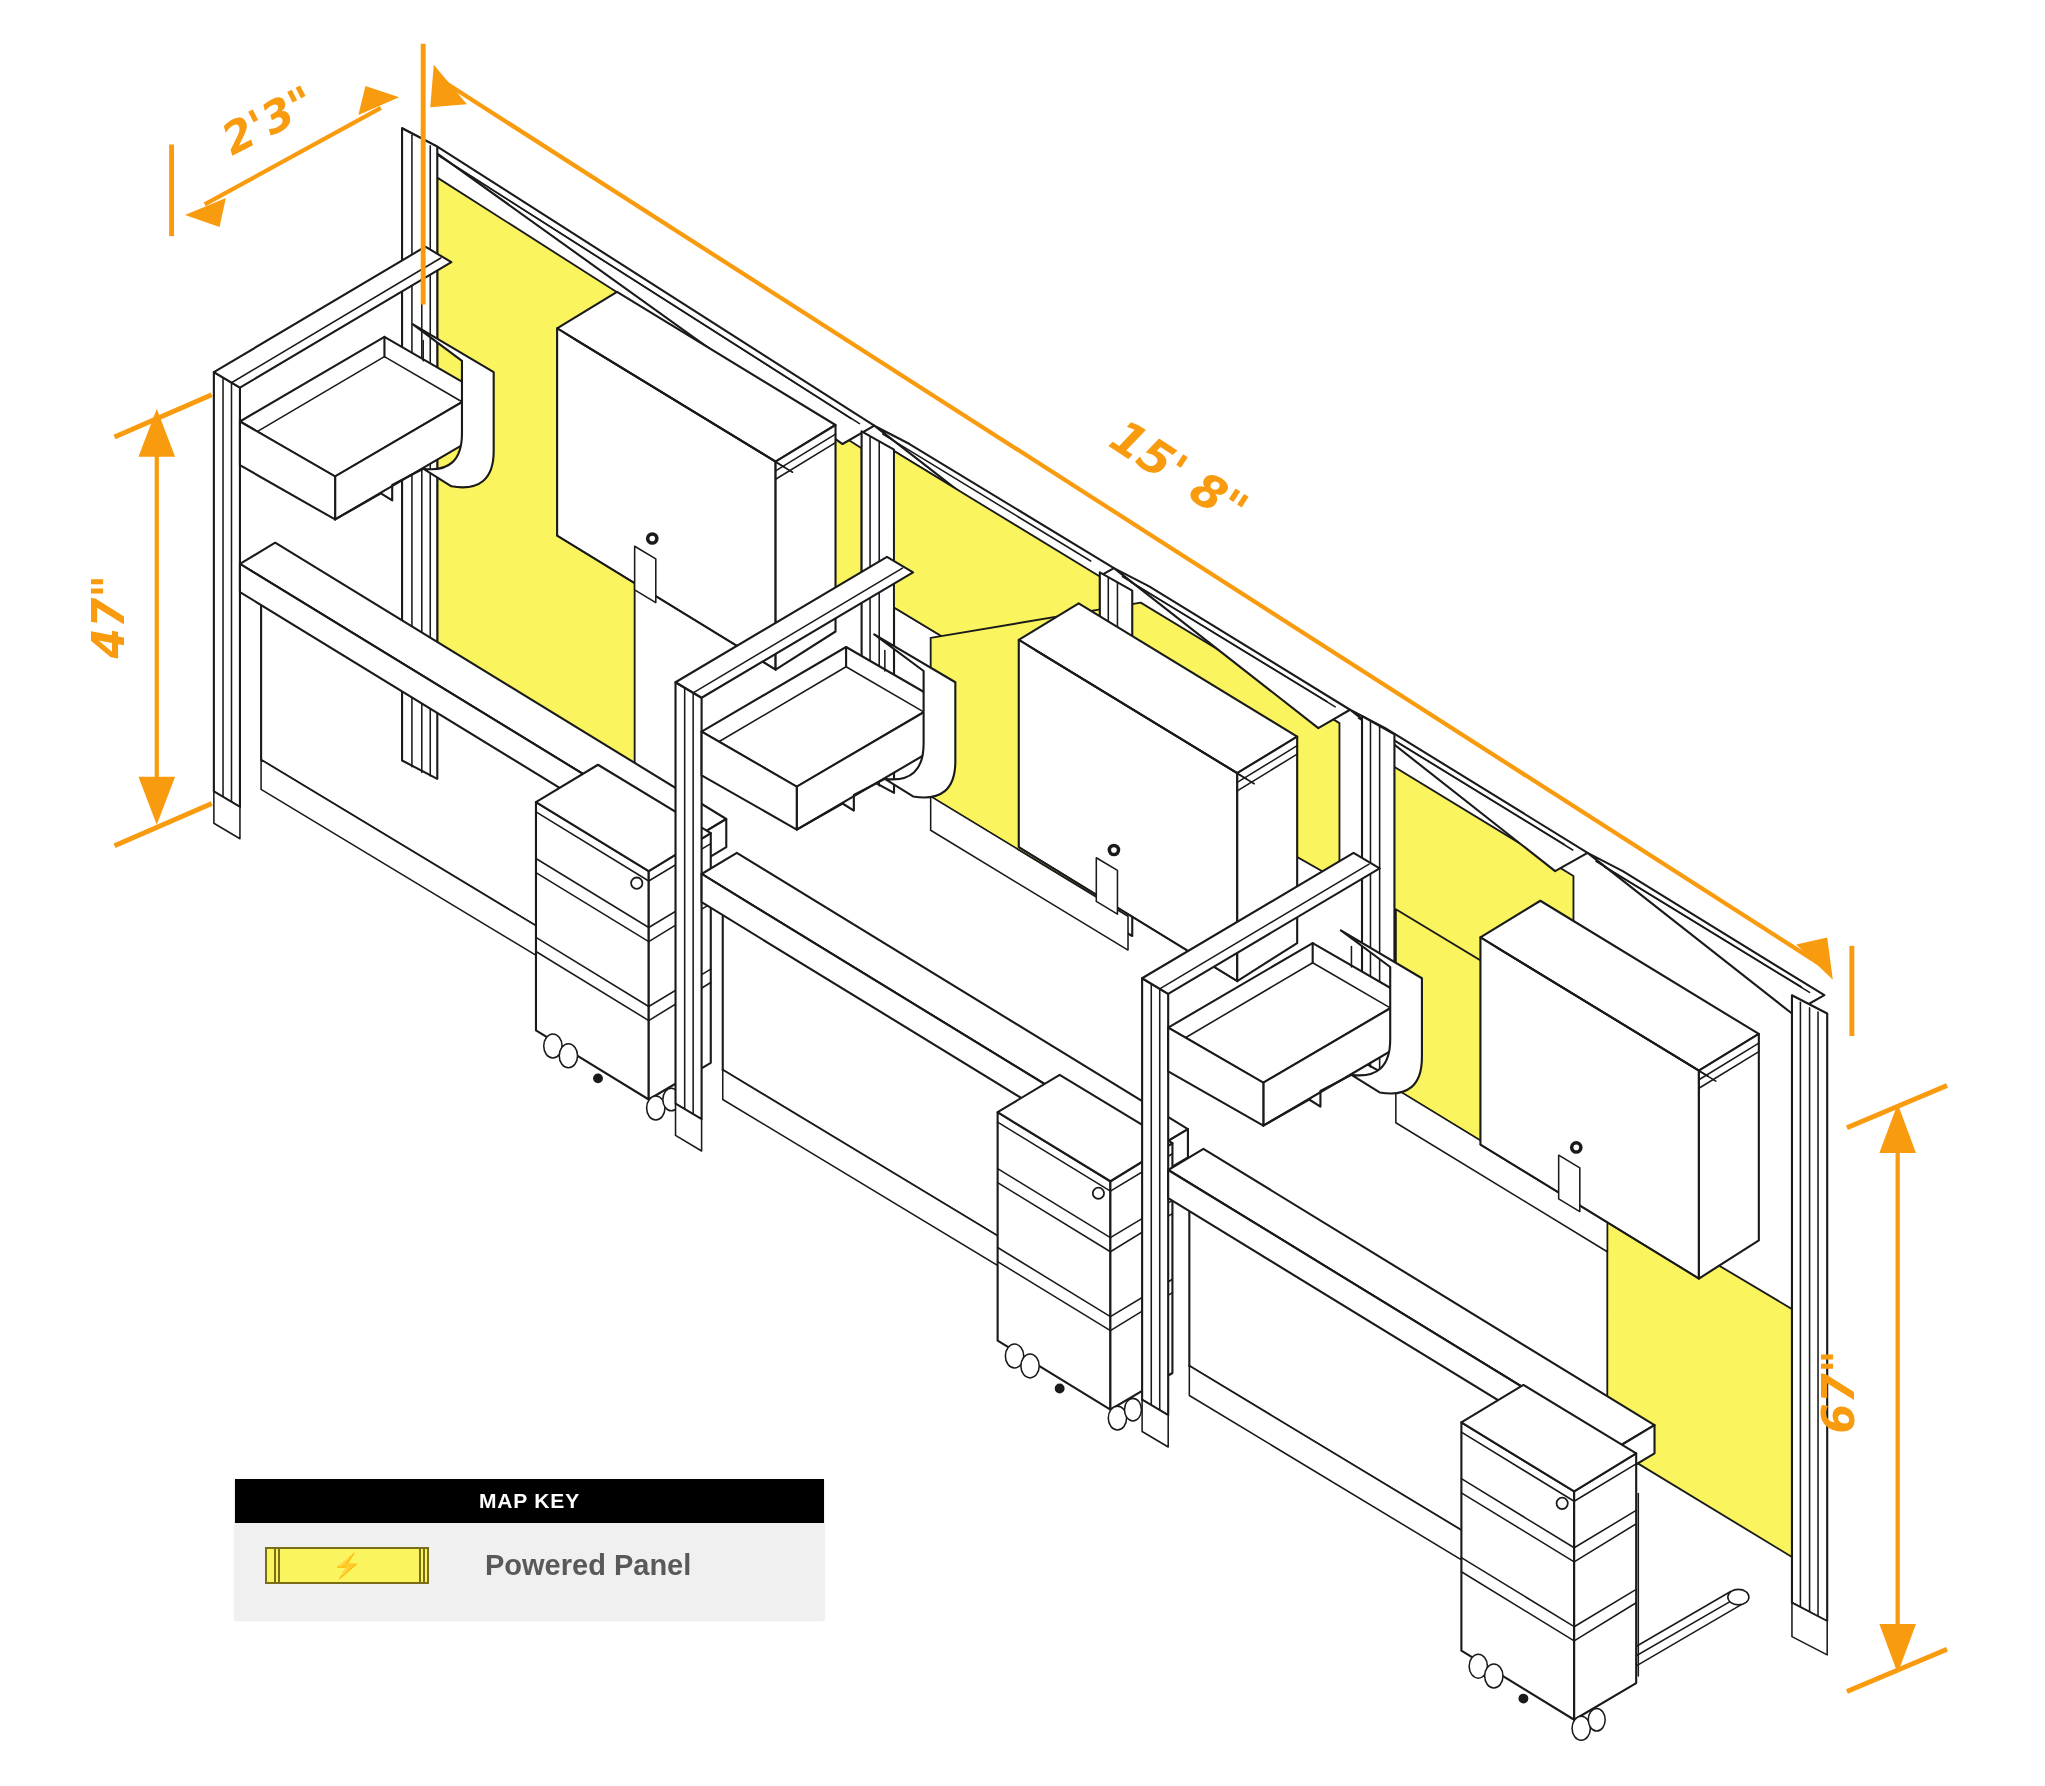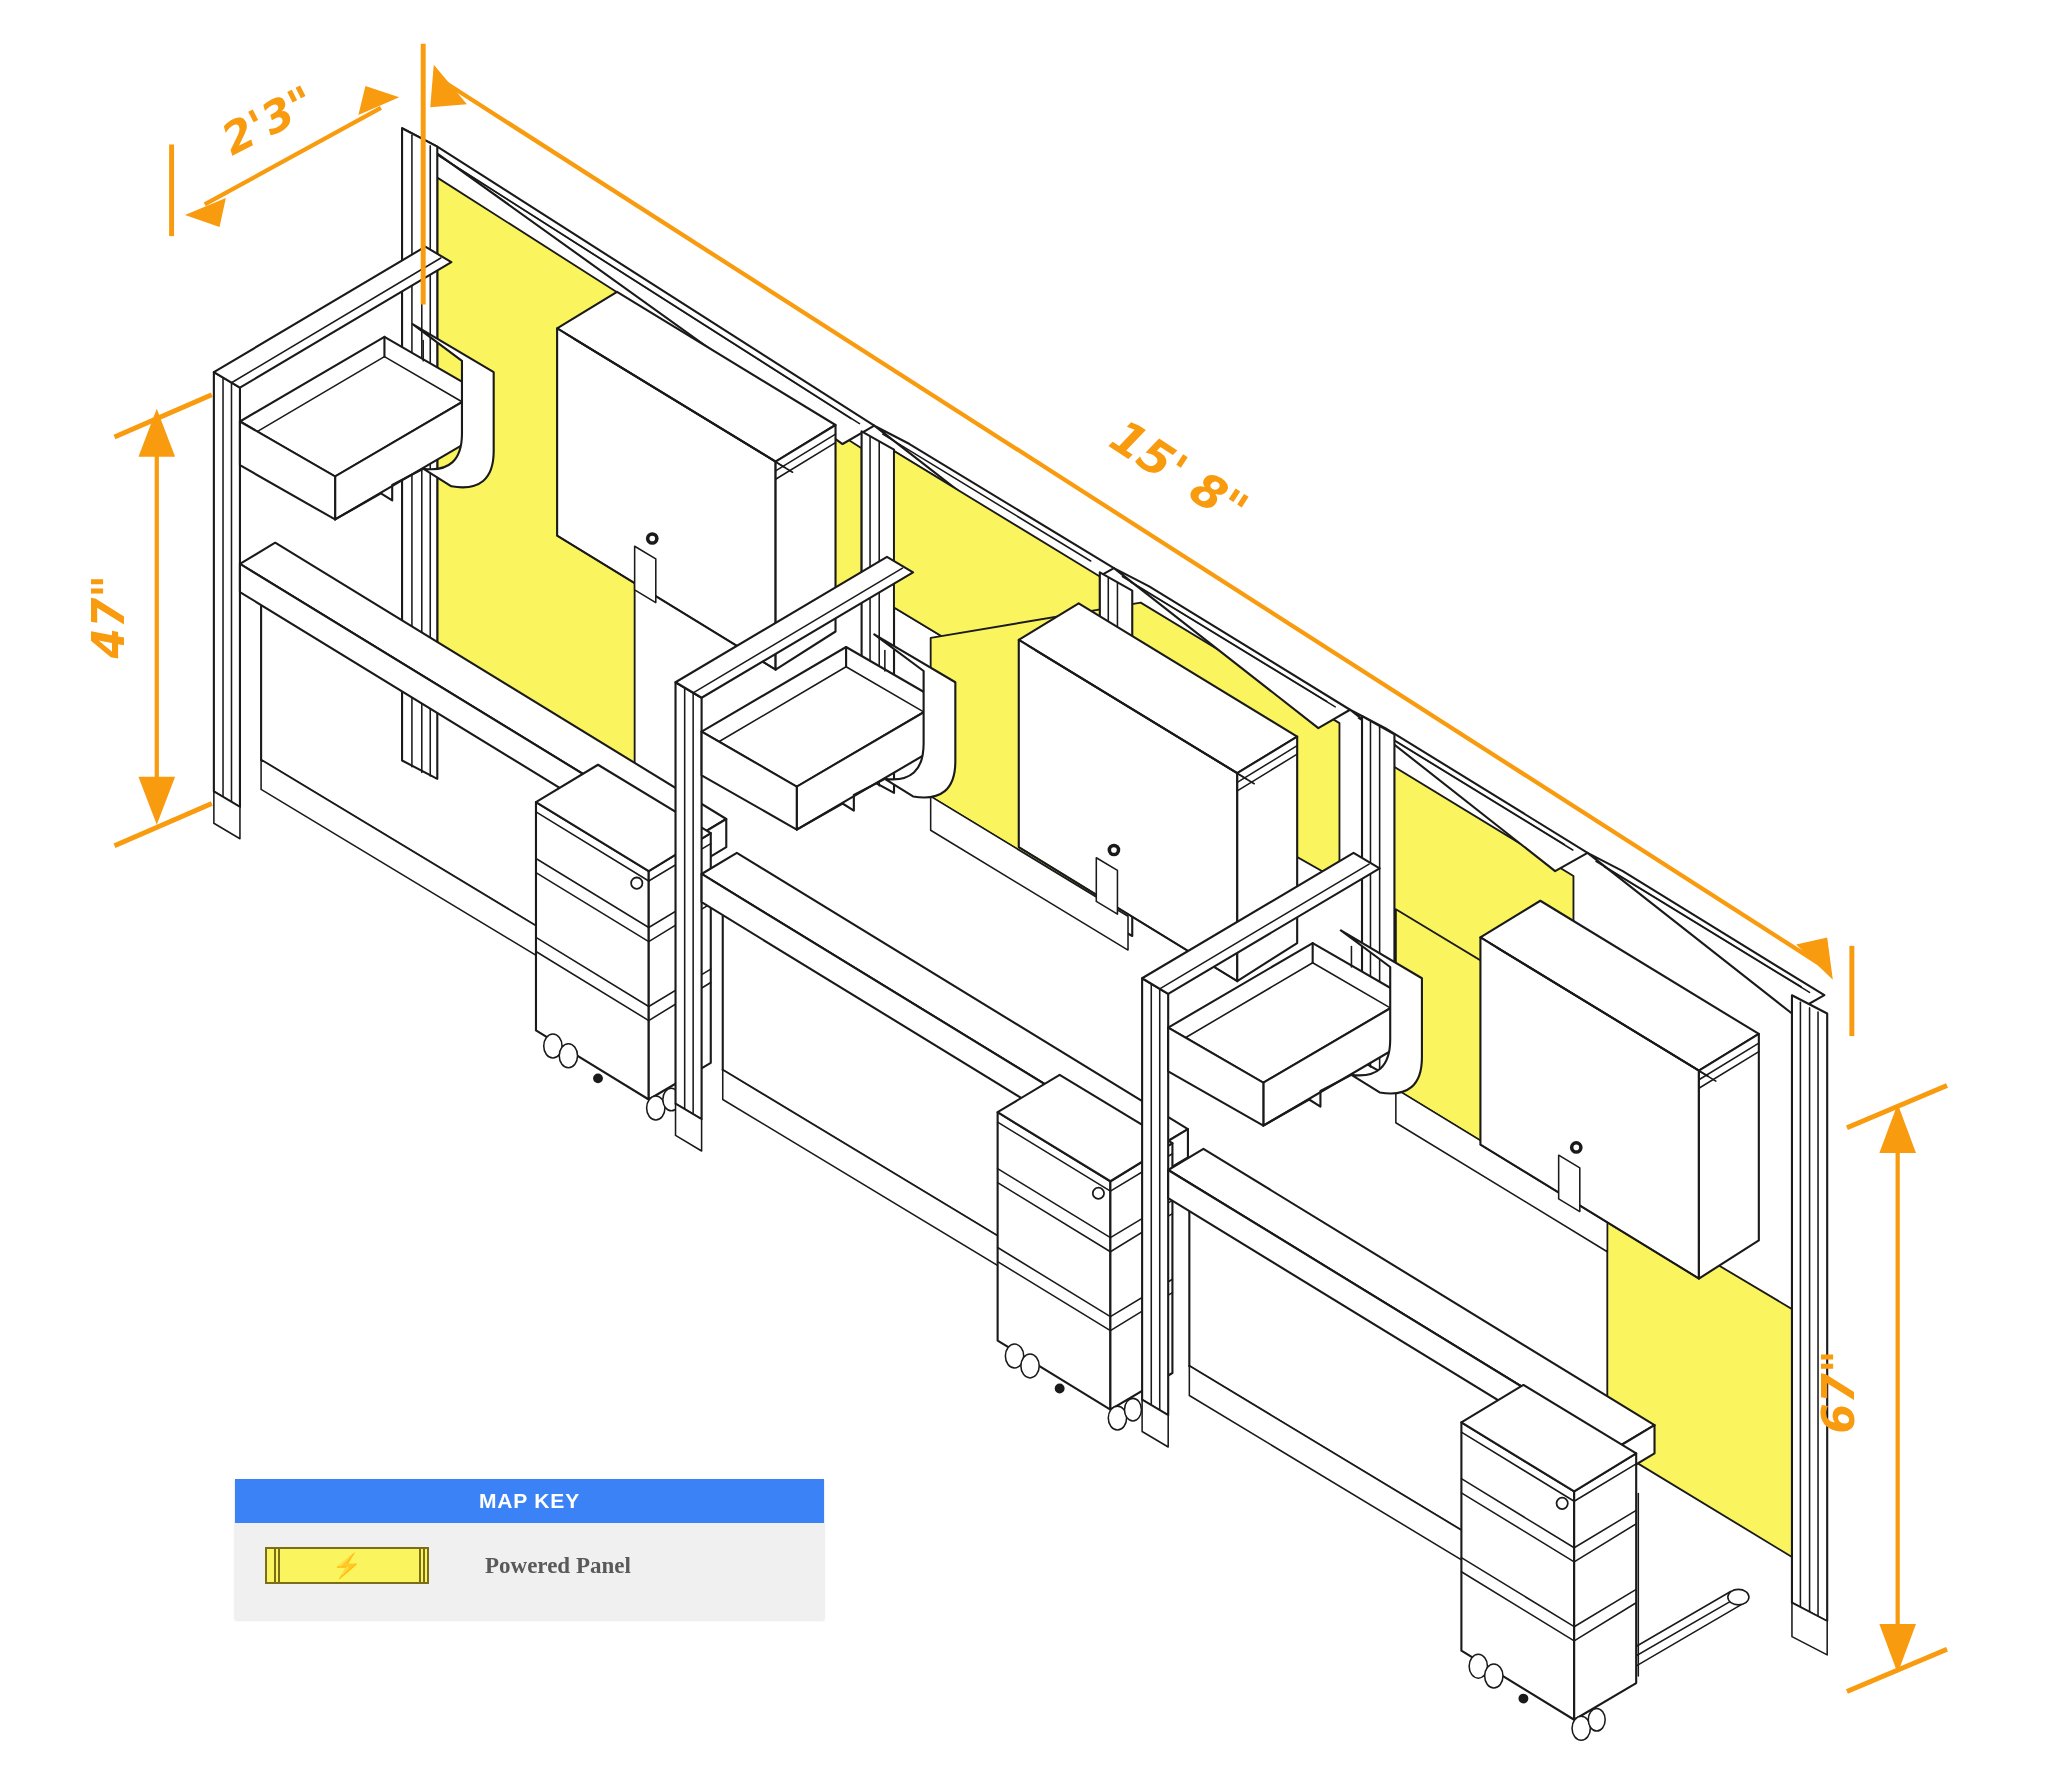--- a/index.html
+++ b/index.html
@@ -21,21 +21,21 @@
   #legend-header{height:44px;display:flex;align-items:center;justify-content:center;}
   #legend-title{font-size:21px;font-weight:700;letter-spacing:0.8px;color:#ffffff;}
   #legend-body{padding:24px 0 0 30px;display:flex;align-items:center;}
   .legend-swatch{width:164px;height:37px;position:relative;flex:0 0 auto;}
   .legend-swatch .sw-box{position:absolute;inset:0;border:2.1px solid #7a6f18;box-sizing:border-box;}
   .legend-swatch .sw-cap{position:absolute;top:0;bottom:0;width:6.3px;border-left:2.1px solid #7a6f18;border-right:2.1px solid #7a6f18;box-sizing:border-box;}
   .legend-swatch .sw-cap.l{left:8.5px;}
   .legend-swatch .sw-cap.r{right:4.2px;}
   .legend-swatch .bolt{position:absolute;left:0;right:0;top:50%;transform:translateY(-50%);
         text-align:center;font-size:24px;line-height:1;color:#6b6312;}
-  .legend-label{margin-left:56px;font-size:23px;color:#59595b;font-weight:600;white-space:nowrap;font-family:Liberation Serif, serif;}
+  .legend-label{margin-left:56px;font-size:29px;color:#59595b;font-weight:600;white-space:nowrap;}
 </style>
 </head>
 <body>
 
 <div id="stage">
 
   <svg id="drawing" viewBox="0 0 2902 2534">
     <defs>
       
     </defs>
@@ -358,21 +358,21 @@
       <polygon fill="#f99b0e" points="2692,1566 2718,1636 2666,1636"></polygon>
       <polygon fill="#f99b0e" points="2692,2374 2718,2304 2666,2304"></polygon>
       <line class="dim" x1="2620" y1="1600" x2="2762" y2="1540" stroke="#f99b0e"></line>
       <line class="dim" x1="2620" y1="2400" x2="2762" y2="2340" stroke="#f99b0e"></line>
       <text class="dimtxt" x="2630" y="1975" font-size="62" fill="#f99b0e" text-anchor="middle" transform="rotate(-90 2630 1975)">67"</text>
     </g>
 
   </svg>
 
   <div id="legend">
-    <div id="legend-header" style="background:#3b82f6">
+    <div id="legend-header" style="background:#000000">
       <span id="legend-title">MAP KEY</span>
     </div>
     <div id="legend-body">
       <div class="legend-swatch">
         <div class="sw-box" style="background:#faf45f"></div>
         <div class="sw-cap l"></div>
         <div class="sw-cap r"></div>
         <div class="bolt">⚡</div>
       </div>
       <div class="legend-label">Powered Panel</div>

